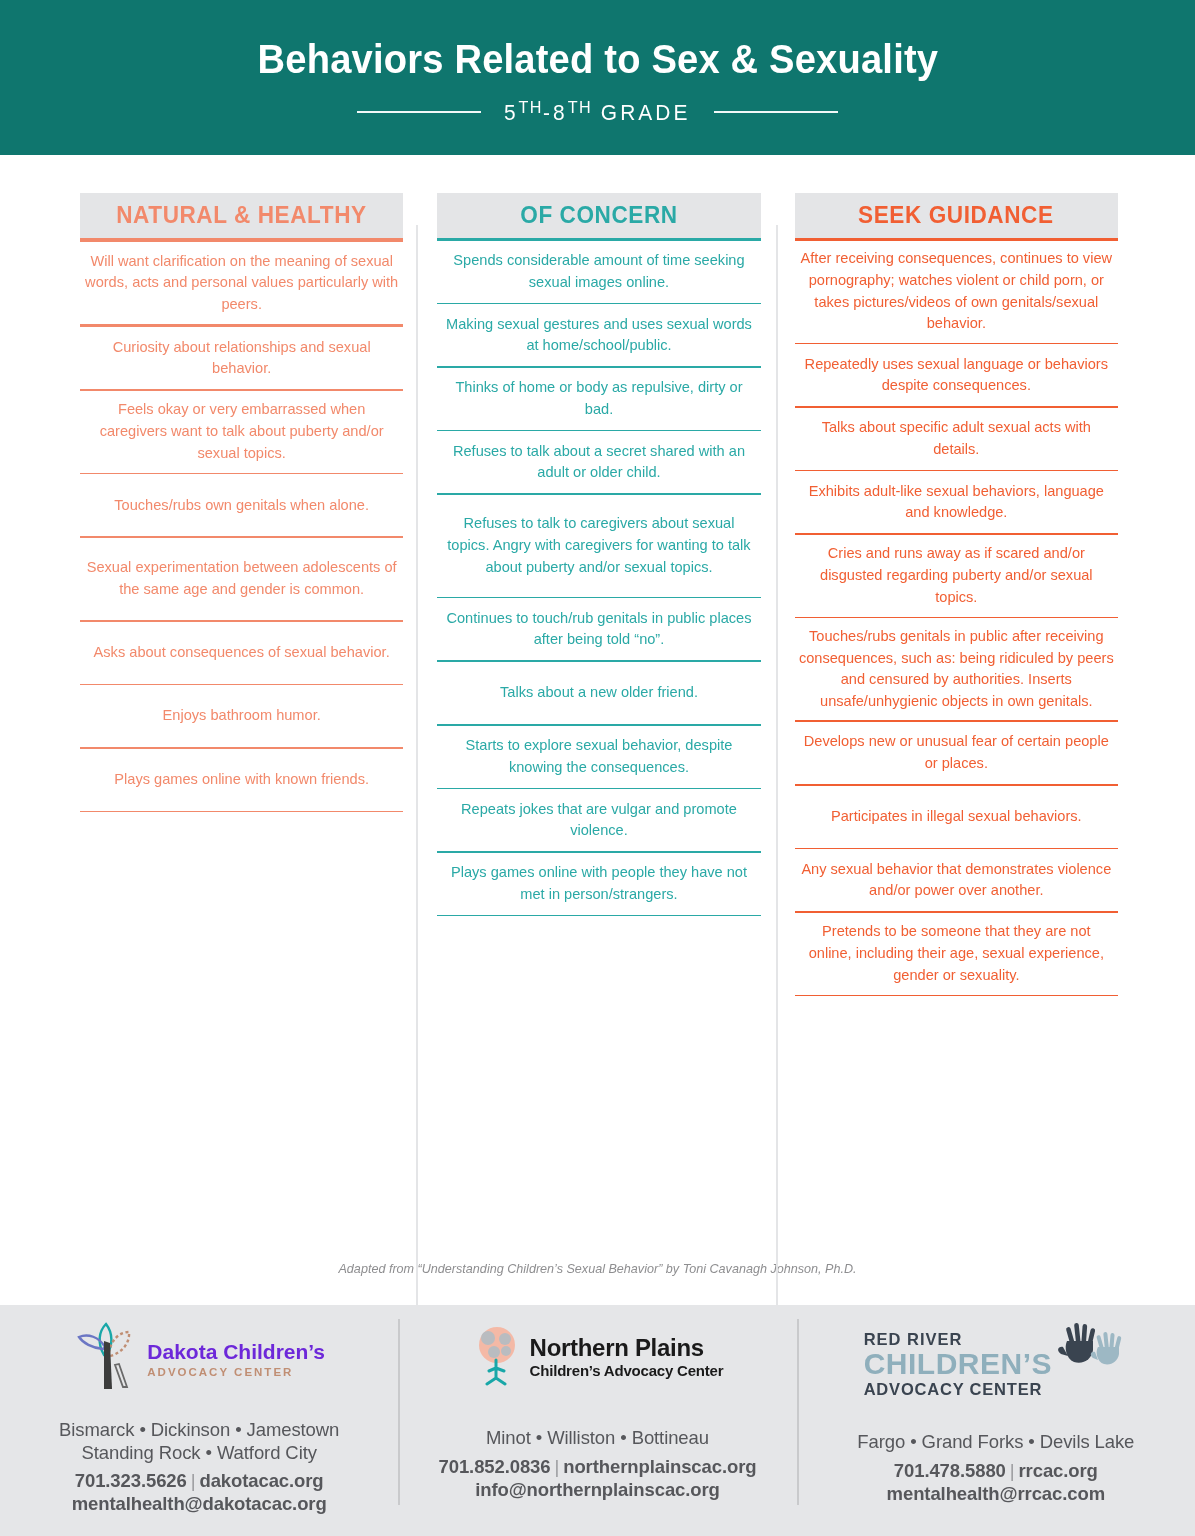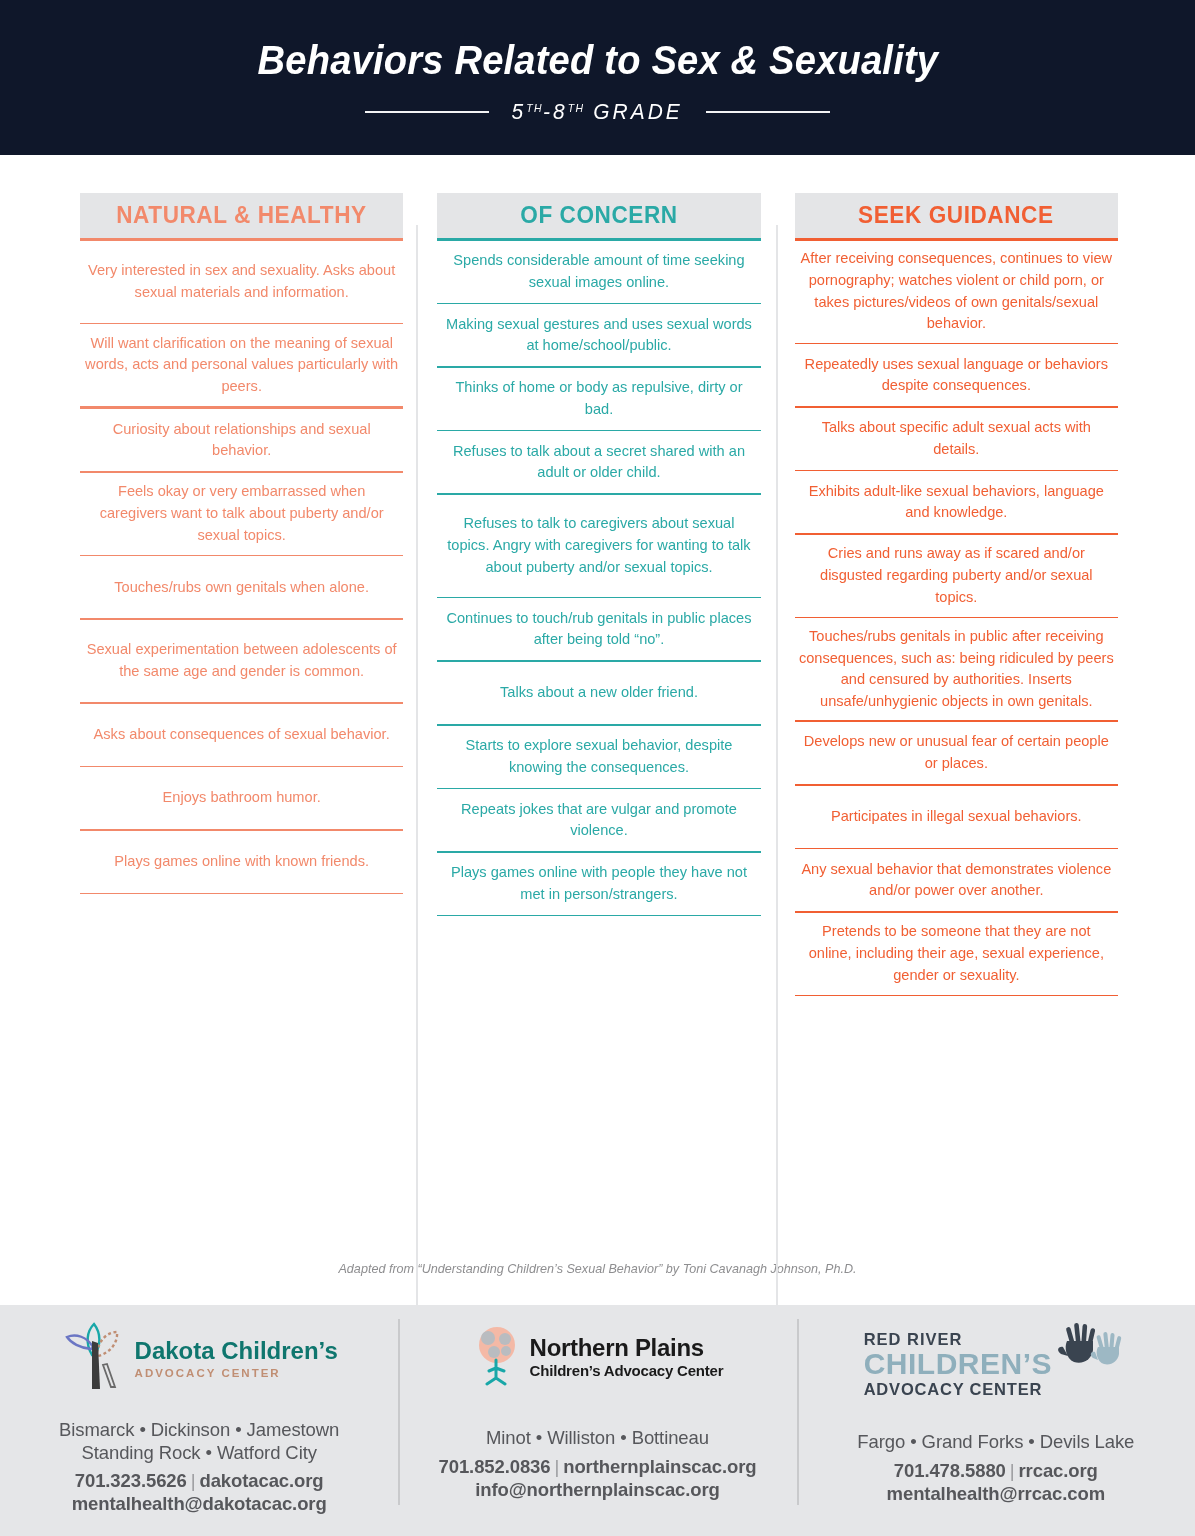--- a/index.html
+++ b/index.html
@@ -52,21 +52,21 @@
     opacity: 0.95;
   }
   .banner-sub {
     font-size: 22px;
     letter-spacing: 3.2px;
     font-weight: 400;
     white-space: nowrap;
     transform: scaleX(0.95);
   }
   .banner-sub sup {
-    font-size: 11px;
+    font-size: 17px;
     letter-spacing: 1.5px;
     vertical-align: 7px;
   }
 
   
   .columns {
     position: relative;
     display: flex;
     padding: 38px 77px 0 80px;
     gap: 34px;
@@ -182,22 +182,22 @@
     color: #56575B;
     font-weight: bold;
     line-height: 1.24;
     margin-top: 6px;
     letter-spacing: -0.1px;
   }
   .contact .bar { font-weight: 300; color: #9A9B9E; padding: 0 4px; }
 
   
   .dcac-name {
-    font-size: 24px;
-    color: #0f766e;
+    font-size: 21px;
+    color: #6d28d9;
     font-weight: 600;
     line-height: 1;
     text-align: left;
   }
   .dcac-sub {
     font-size: 11.5px;
     color: #C08E73;
     letter-spacing: 2px;
     font-weight: 600;
     margin-top: 4px;
@@ -223,40 +223,39 @@
   
   .rr-l1 { font-size: 16.5px; font-weight: bold; color: #3A4450; letter-spacing: 1px; text-align: left; line-height: 1; }
   .rr-l2 { font-size: 30px; font-weight: bold; color: #8FAFBC; letter-spacing: 0.5px; text-align: left; line-height: 1; margin-top: 1px; }
   .rr-l3 { font-size: 16.5px; font-weight: bold; color: #3A4450; letter-spacing: 0.8px; text-align: left; line-height: 1; margin-top: 2px; }
 </style>
 </head>
 <body>
 
 <div class="page">
 
-  <div class="banner" style="background: #0f172a; font-style: italic;">
+  <div class="banner" style="background: #0f766e;">
     <div class="banner-title">Behaviors Related to Sex &amp; Sexuality</div>
     <div class="banner-sub-wrap">
       <div class="banner-rule"></div>
       <div class="banner-sub"><span>5</span><sup>TH</sup><span>-8</span><sup>TH</sup><span> GRADE</span></div>
       <div class="banner-rule"></div>
     </div>
   </div>
 
   <div class="columns">
     <div class="vsep vsep-1"></div>
     <div class="vsep vsep-2"></div>
 
     <div class="col c1">
       <div class="col-head">
         <span class="col-head-text" style="color: rgb(242, 137, 107);">NATURAL &amp; HEALTHY</span>
       </div>
       <div class="col-rule" style="background: rgb(242, 137, 107);"></div>
       <div class="items" id="list0">
-          <div class="item" style="color: rgb(242, 137, 107); height: 82px;">Very interested in sex and sexuality. Asks about sexual materials and information.</div>
           <div class="item-sep" style="background: rgb(242, 137, 107);"></div>
           <div class="item" style="color: rgb(242, 137, 107); height: 82px;">Will want clarification on the meaning of sexual words, acts and personal values particularly with peers.</div>
           <div class="item-sep" style="background: rgb(242, 137, 107);"></div>
           <div class="item-sep" style="background: rgb(242, 137, 107);"></div>
           <div class="item" style="color: rgb(242, 137, 107); height: 62px;">Curiosity about relationships and sexual behavior.</div>
           <div class="item-sep" style="background: rgb(242, 137, 107);"></div>
           <div class="item" style="color: rgb(242, 137, 107); height: 82px;">Feels okay or very embarrassed when caregivers want to talk about puberty and/or sexual topics.</div>
           <div class="item-sep" style="background: rgb(242, 137, 107);"></div>
           <div class="item" style="color: rgb(242, 137, 107); height: 62px;">Touches/rubs own genitals when alone.</div>
           <div class="item-sep" style="background: rgb(242, 137, 107);"></div>

